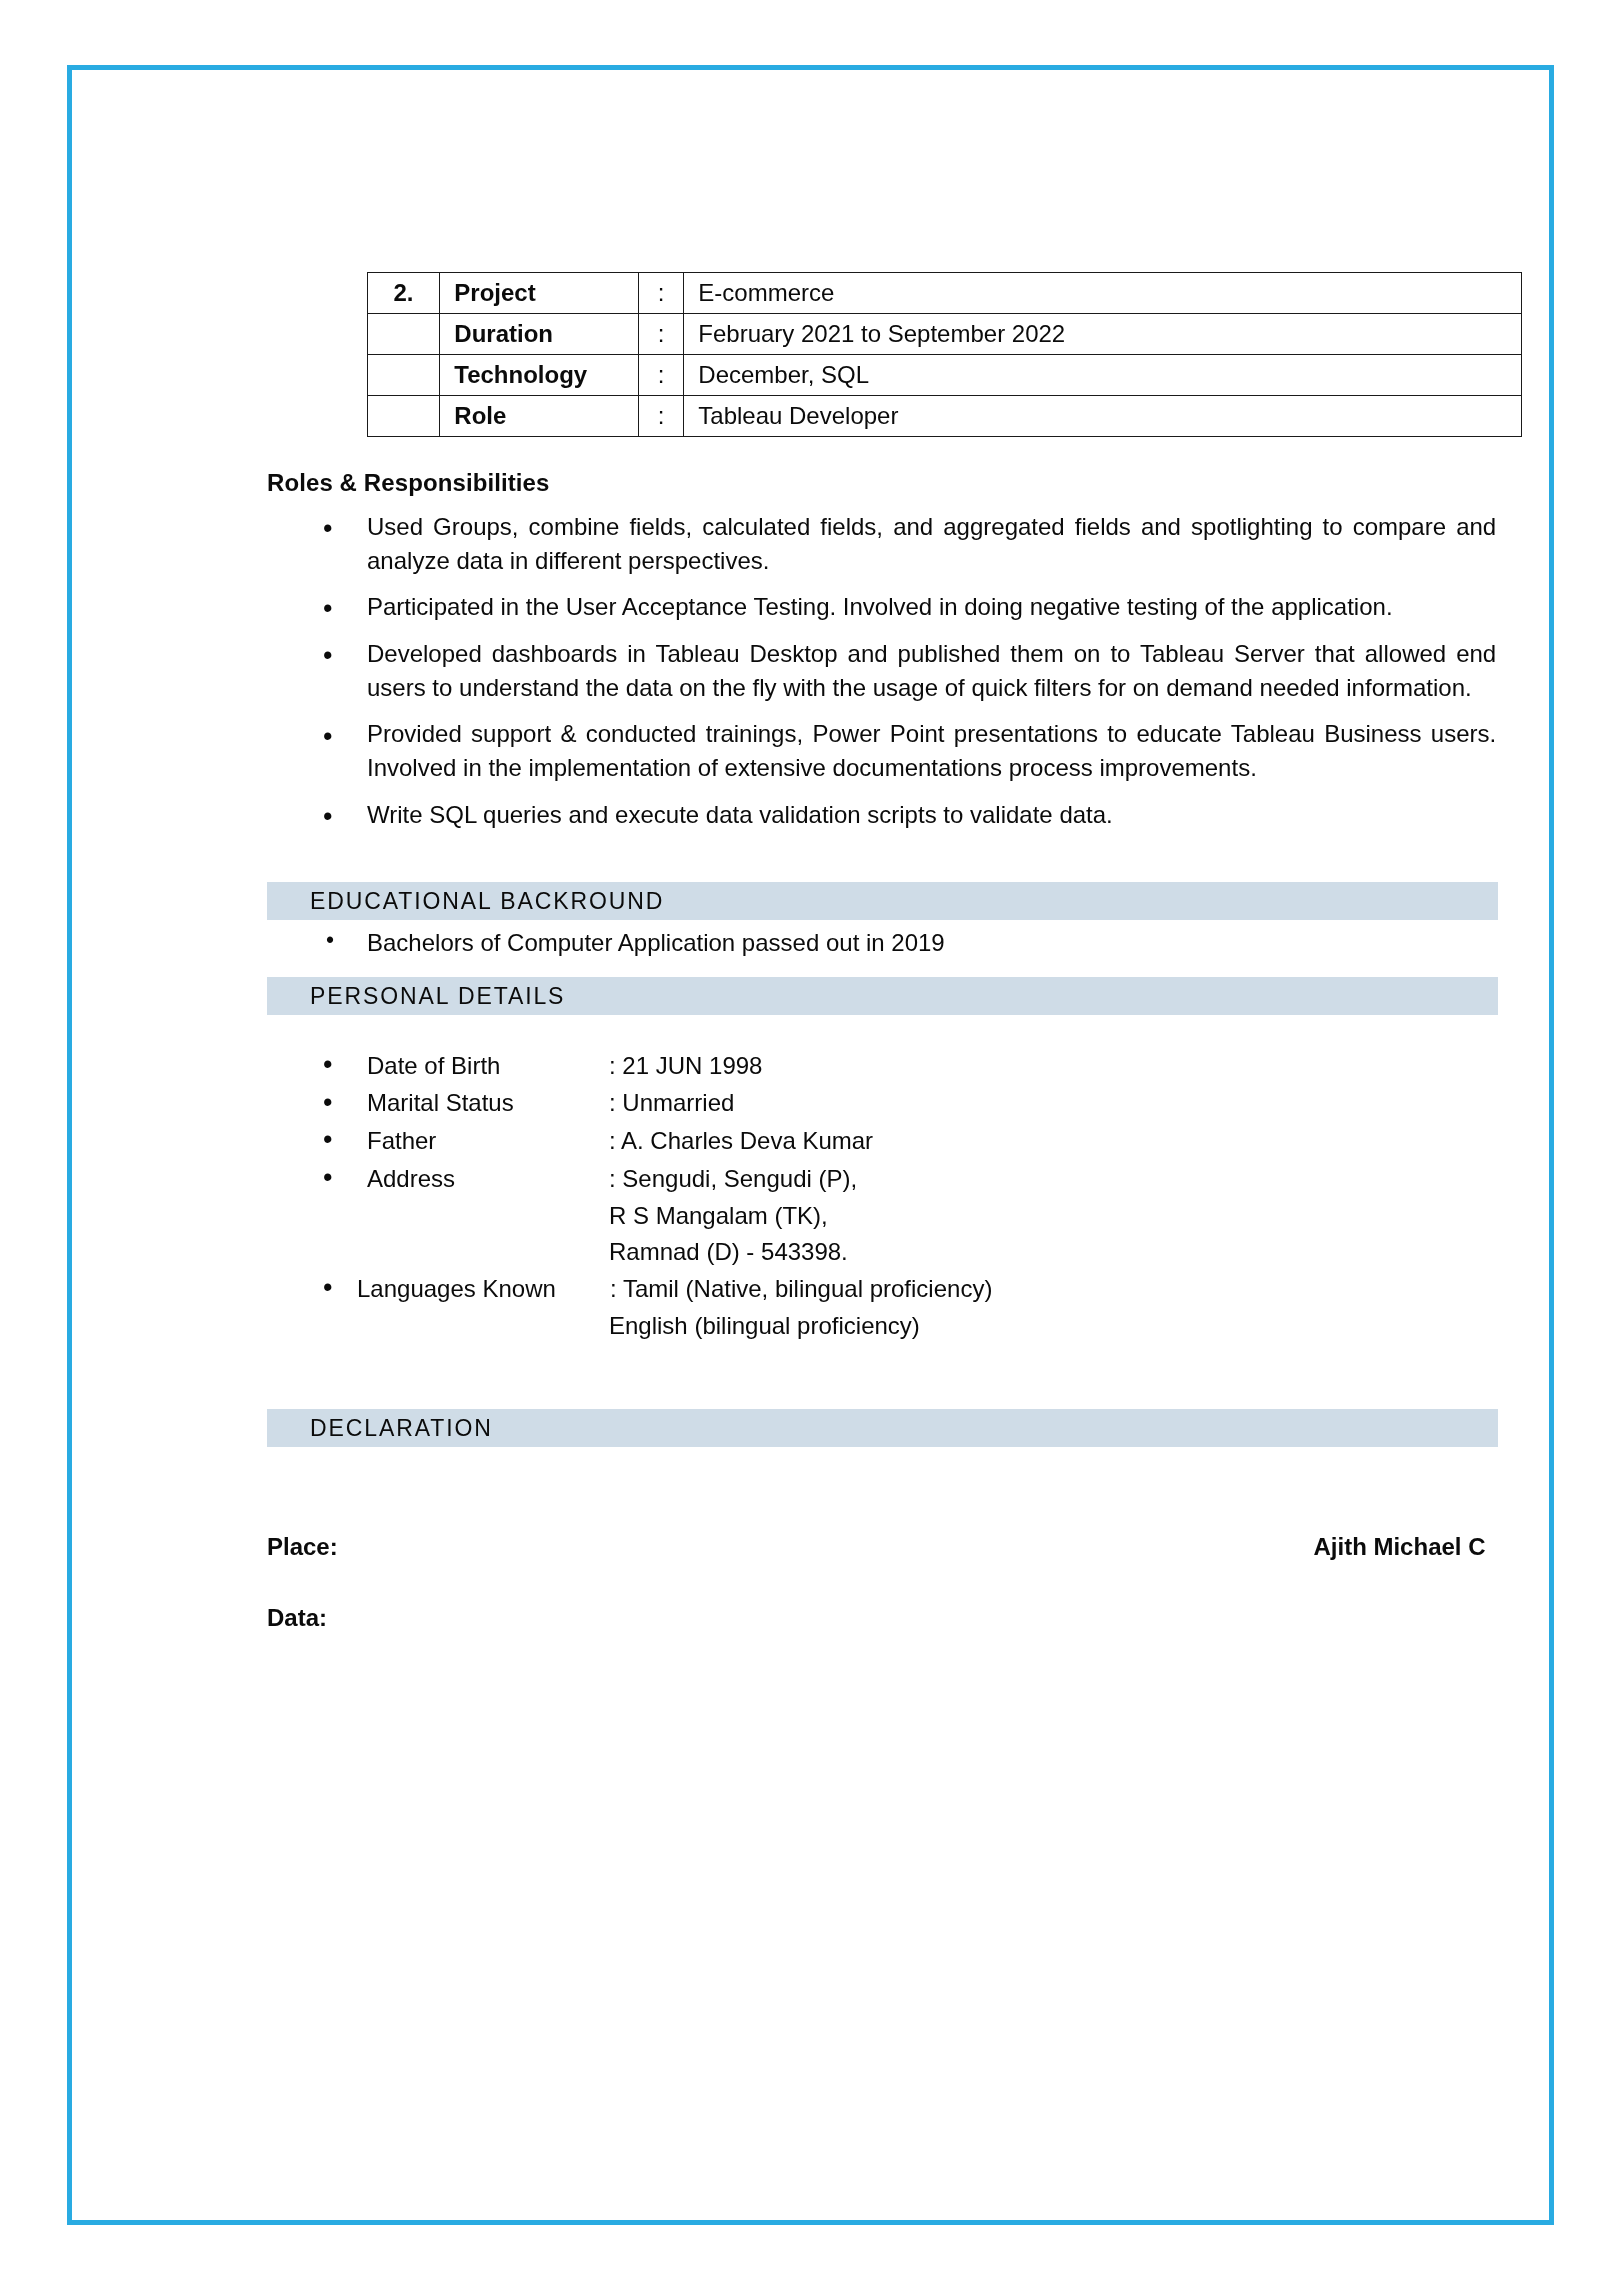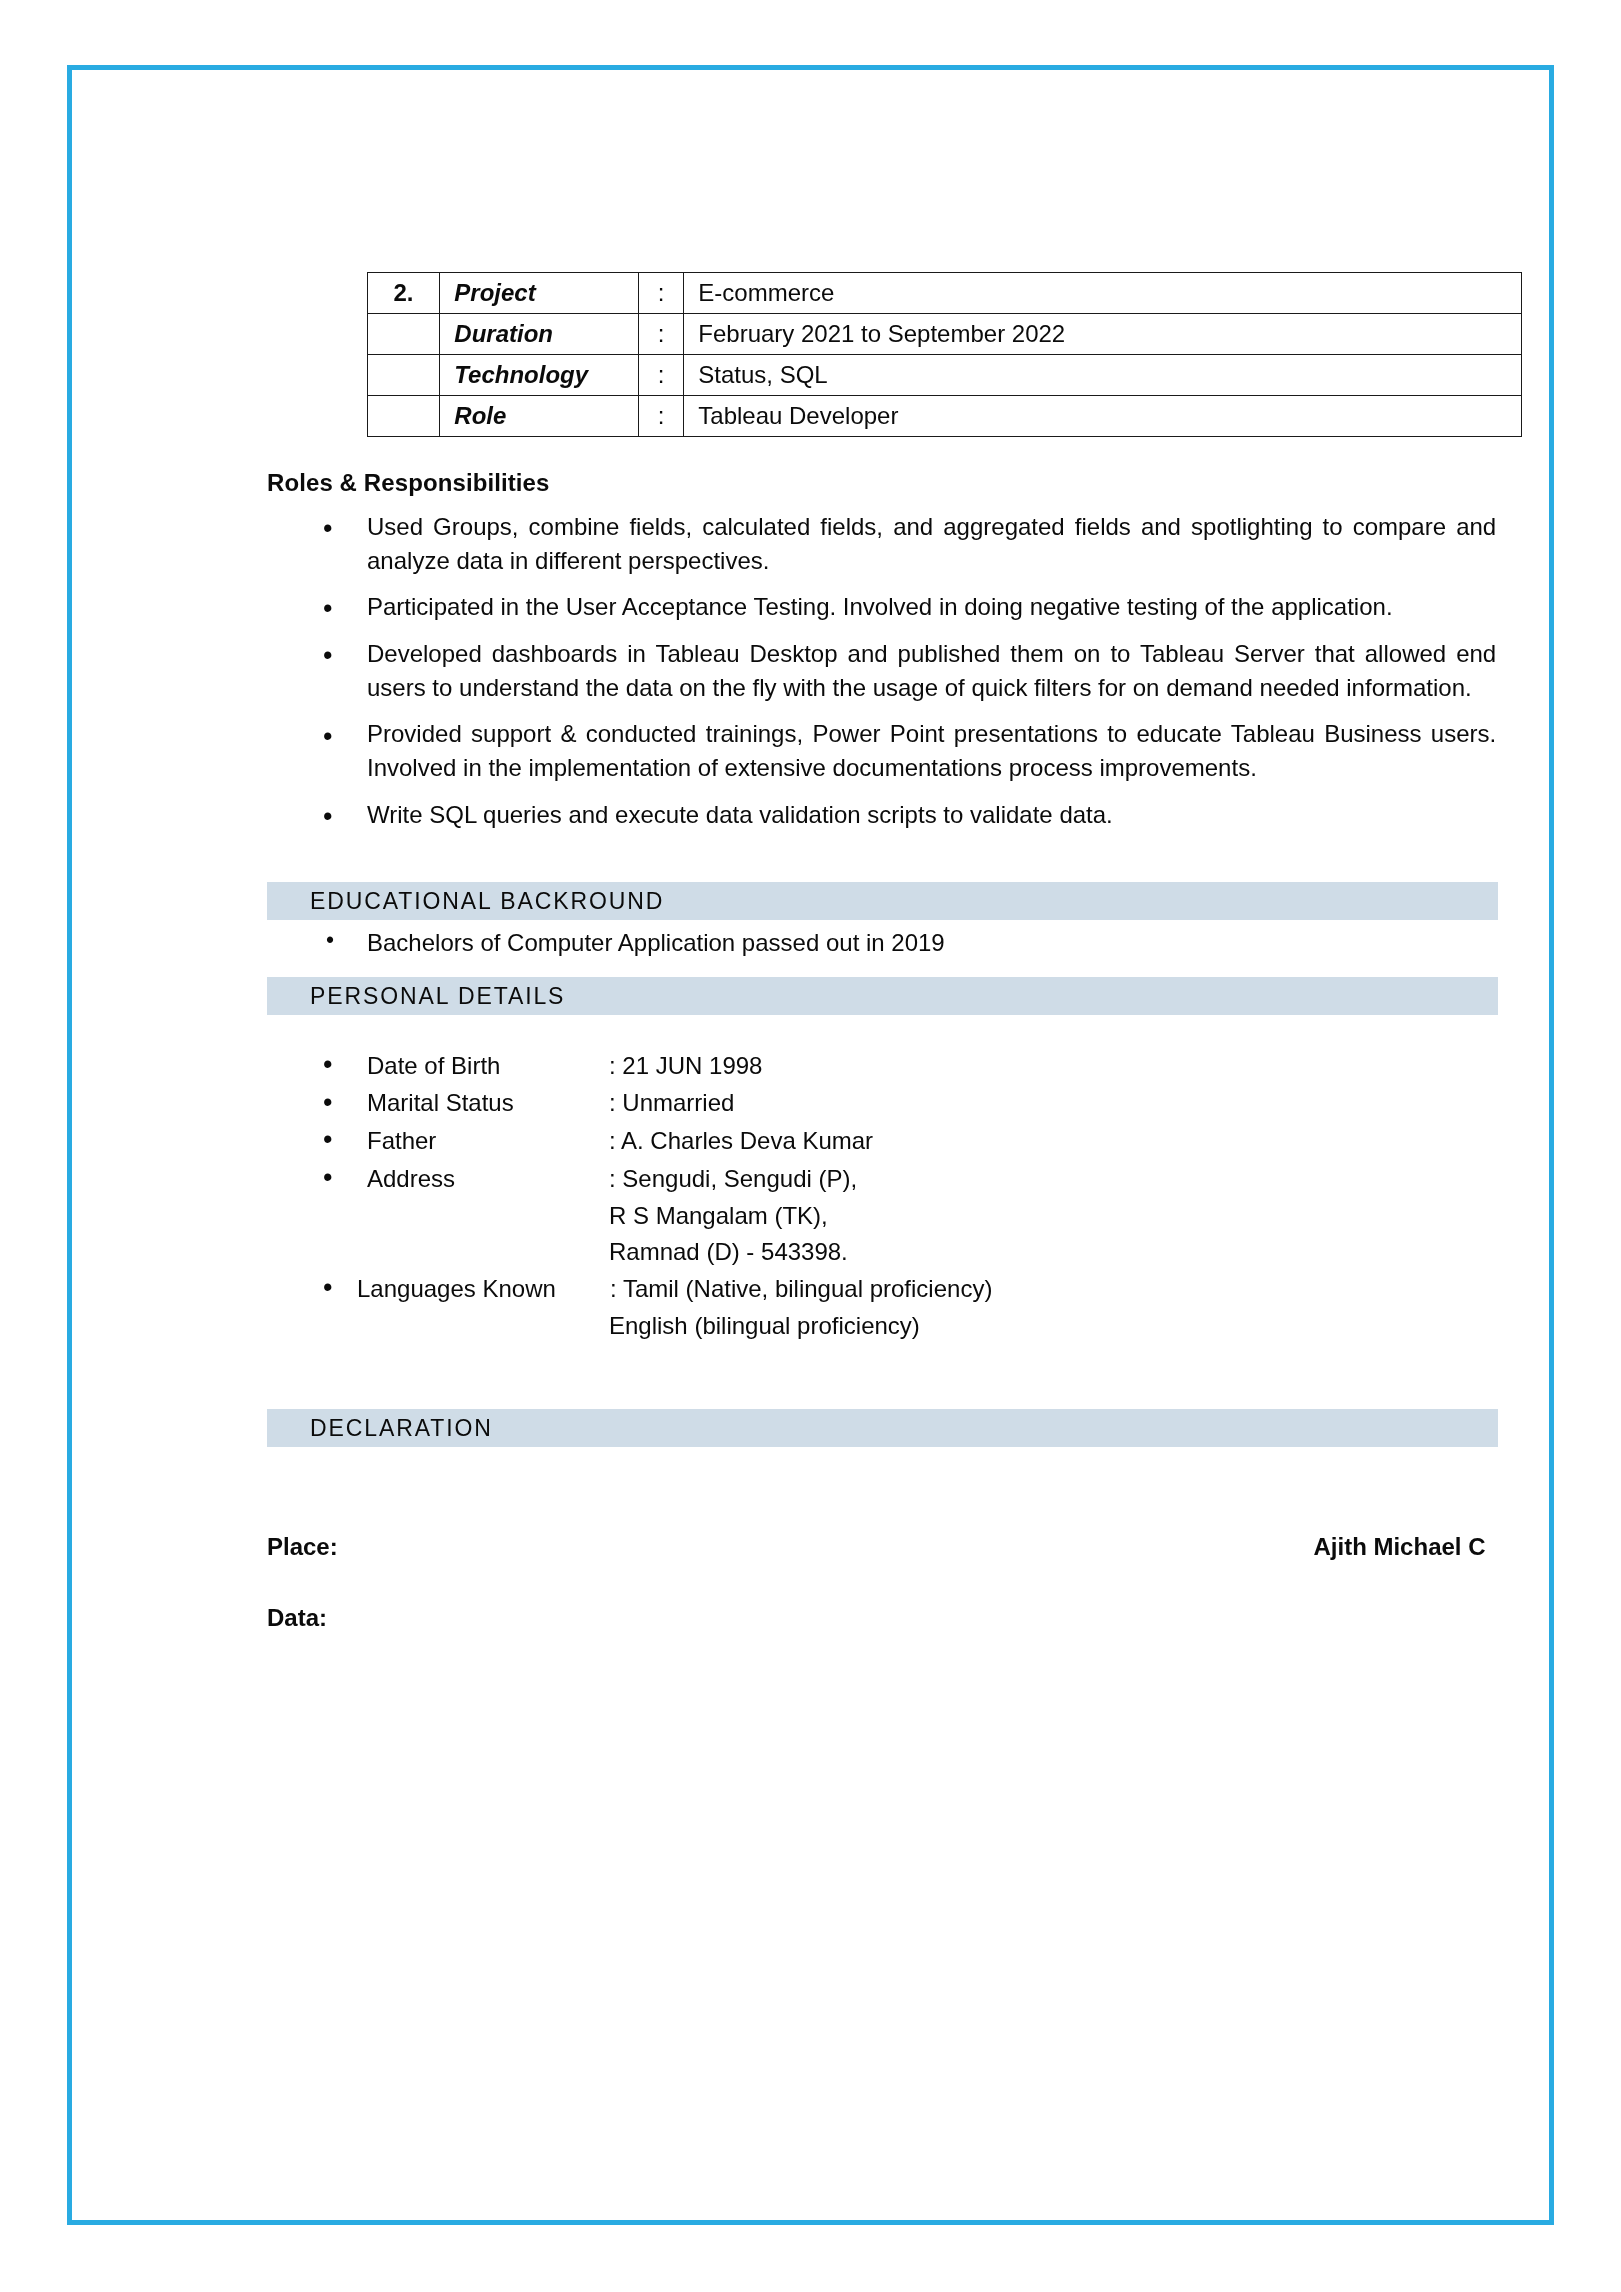--- a/index.html
+++ b/index.html
@@ -46,21 +46,21 @@
   .project-table td {
     border: 1.4px solid #1a1a1a;
     height: 41px;
     padding: 0 9px;
     font-size: 24px;
     line-height: 1.2;
     vertical-align: middle;
     box-sizing: border-box;
   }
   .col-num    { width: 72px;  text-align: center; font-weight: bold; }
-  .col-label  { width: 199px; font-weight: bold; padding-left: 14.3px !important; font-style: italic; }
+  .col-label  { width: 199px; font-weight: bold; padding-left: 14.3px !important; }
   .col-colon  { width: 45px;  text-align: center; }
   .col-value  { width: 838px; padding-left: 14.3px !important; }
 
   
   .sub-heading {
     font-size: 24px;
     font-weight: bold;
     margin: 32px 0 0 0;
     letter-spacing: 0.1px;
   }
@@ -217,21 +217,21 @@
         <tr>
           <td class="col-num"></td>
           <td class="col-label">Duration</td>
           <td class="col-colon">:</td>
           <td class="col-value">February 2021 to September 2022</td>
         </tr>
         <tr>
           <td class="col-num"></td>
           <td class="col-label">Technology</td>
           <td class="col-colon">:</td>
-          <td class="col-value">Status, SQL</td>
+          <td class="col-value">December, SQL</td>
         </tr>
         <tr>
           <td class="col-num"></td>
           <td class="col-label">Role</td>
           <td class="col-colon">:</td>
           <td class="col-value">Tableau Developer</td>
         </tr>
       </tbody>
     </table>
 

